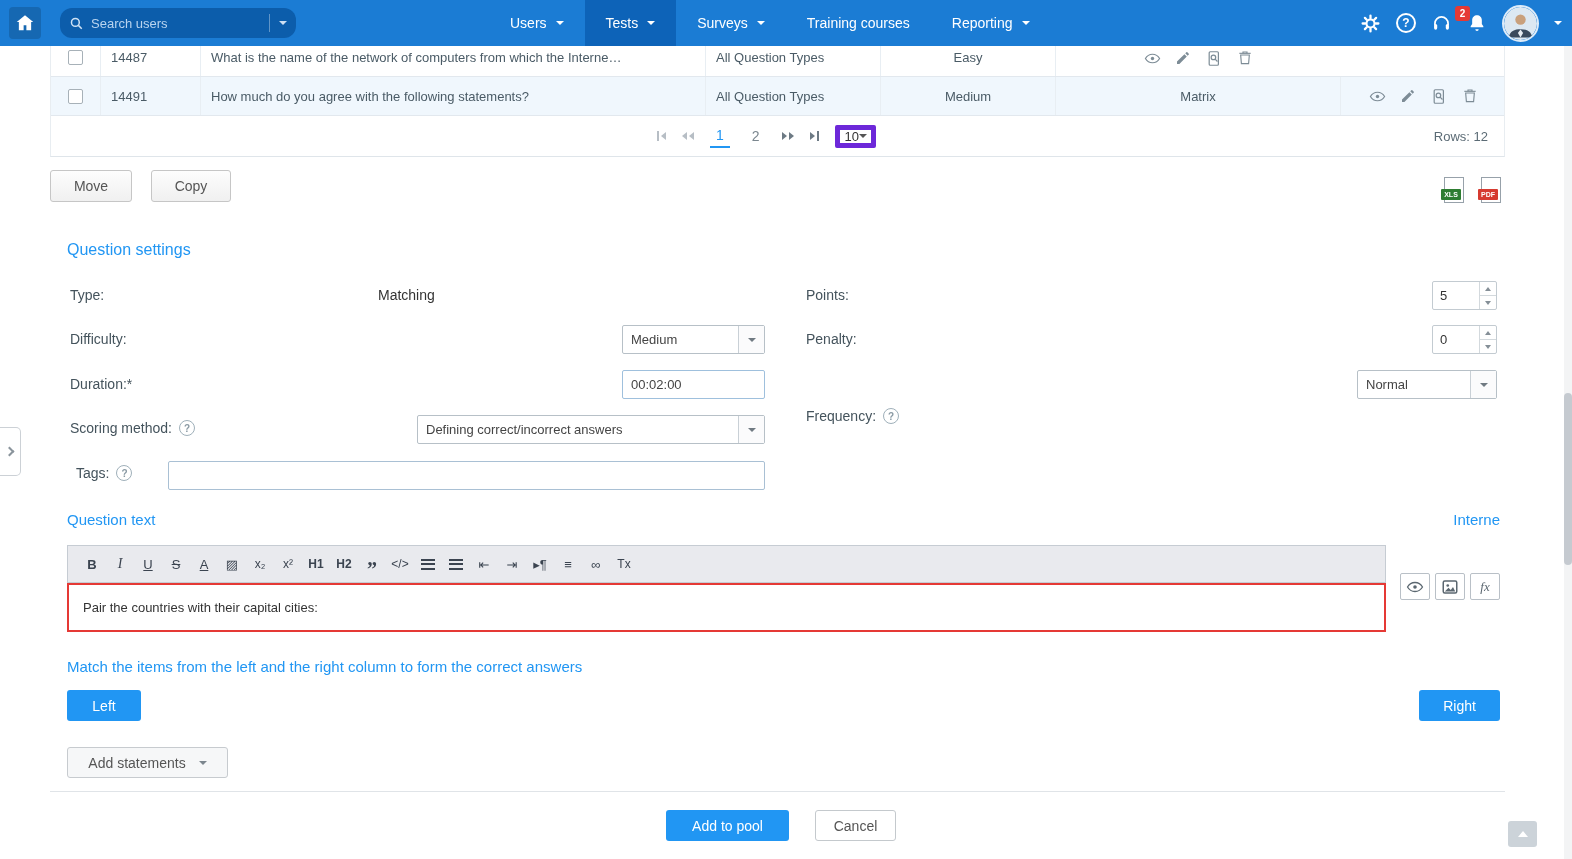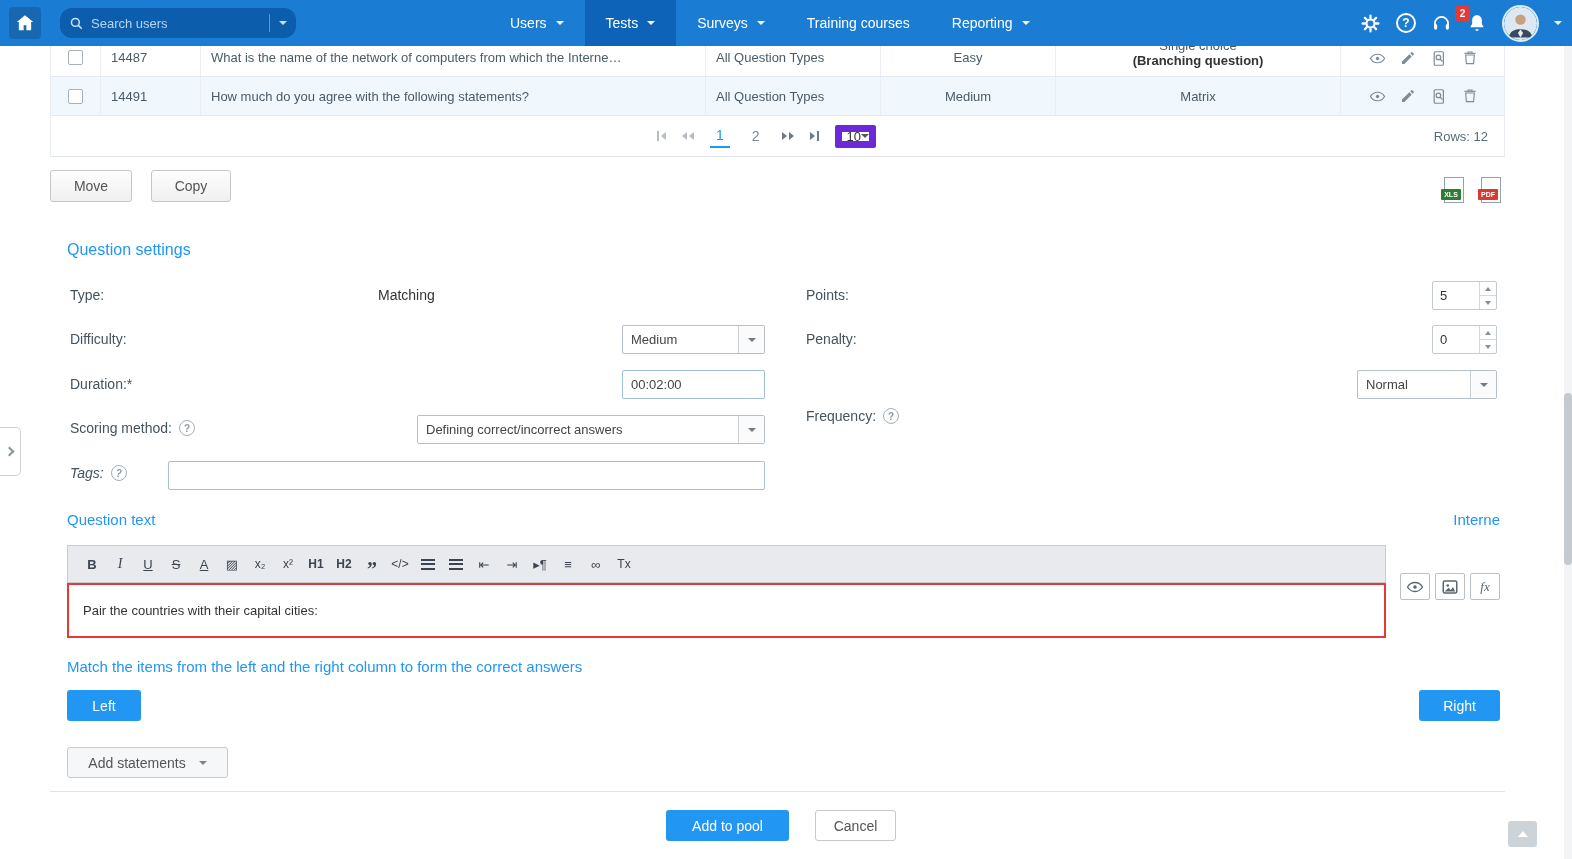--- a/index.html
+++ b/index.html
@@ -50,21 +50,21 @@
   
   .pag { height:40px; display:flex; align-items:center; position:relative; background:#fff; }
   .pag-center { position:absolute; left:606px; top:0; height:100%; display:flex; align-items:center; gap:16px; }
   .pg-btn { display:flex; align-items:center; gap:2px; color:#b7bec5; cursor:pointer; }
   .pg-btn.en { color:#6d7a84; }
   .tri-r { width:0; height:0; border-top:4px solid transparent; border-bottom:4px solid transparent; border-left:5px solid currentColor; }
   .tri-l { width:0; height:0; border-top:4px solid transparent; border-bottom:4px solid transparent; border-right:5px solid currentColor; }
   .pg-bar { width:2px; height:10px; background:currentColor; }
   .page-num { font-size:14px; color:#7b878f; padding:3px 6px; cursor:pointer; }
   .page-num.cur { color:#2196f3; border-bottom:2px solid #2196f3; }
-  .size-select { width:41px; height:23px; border:7px solid #6d28d9; border-radius:2px; display:flex; align-items:center; justify-content:space-between; padding:0 5px; font-size:13px; color:#333; background:#fff; cursor:pointer; }
+  .size-select { width:41px; height:23px; border:5px solid #6d28d9; border-radius:2px; display:flex; align-items:center; justify-content:space-between; padding:0 5px; font-size:13px; color:#333; background:#fff; cursor:pointer; }
   .size-select .caret { border-top-color:#555; }
   .rows-label { position:absolute; right:16px; font-size:13px; color:#5b6b75; }
 
   
   .btn-gray { position:absolute; height:32px; background:linear-gradient(#fdfdfd,#f0f0f0); border:1px solid #c6c6c6; border-radius:3px; color:#555; font-size:14px; display:flex; align-items:center; justify-content:center; cursor:pointer; }
   #move-btn { left:50px; top:170px; width:82px; }
   #copy-btn { left:151px; top:170px; width:80px; }
   .doc-icon { position:absolute; width:23px; height:26px; cursor:pointer; }
   .doc-page { position:absolute; left:3px; top:0; right:0; bottom:0; background:#fff; border:1px solid #97a1aa; }
   .doc-label { position:absolute; left:0; bottom:3px; width:20px; height:11px; font-size:7px; font-weight:bold; color:#fff; display:flex; align-items:center; justify-content:center; border-radius:1px; z-index:2; }
@@ -97,21 +97,21 @@
   .editor-toolbar { position:absolute; left:67px; top:545px; width:1319px; height:38px; background:#e9eaee; border:1px solid #c6ccd3; display:flex; align-items:center; padding:0 11px; gap:2px; }
   .tb-btn { min-width:26px; height:26px; display:flex; align-items:center; justify-content:center; color:#3b4450; font-size:13px; cursor:pointer; padding:0 3px; }
   .g-bold { font-weight:bold; }
   .g-italic { font-style:italic; font-family:"Liberation Serif", serif; font-size:14px; }
   .g-under { text-decoration:underline; }
   .g-strike { text-decoration:line-through; }
   .g-acolor { text-decoration:underline; }
   .g-quote { font-family:"Liberation Serif", serif; font-size:20px; font-weight:bold; line-height:8px; padding-top:10px; }
   .g-small { font-size:12px; }
   .icon-lines { width:14px; height:11px; background:repeating-linear-gradient(to bottom,#3b4450 0 2px,transparent 2px 4.5px); }
-  .editor-content { position:absolute; left:67px; top:583px; width:1319px; height:55px; background:#fff; border:2px solid #e53935; display:flex; align-items:center; padding:0 14px; font-size:13px; color:#333; cursor:text; }
+  .editor-content { position:absolute; left:67px; top:583px; width:1319px; height:49px; background:#fff; border:2px solid #e53935; display:flex; align-items:center; padding:0 14px; font-size:13px; color:#333; cursor:text; }
   .editor-side { position:absolute; left:1400px; top:573px; display:flex; gap:5px; }
   .side-btn { width:30px; height:27px; background:#fff; border:1px solid #b9c0c7; border-radius:2px; display:flex; align-items:center; justify-content:center; color:#5b6770; font-size:13px; cursor:pointer; }
   .g-fx { font-style:italic; font-family:"Liberation Serif", serif; }
 
   
   .btn-blue { position:absolute; background:#2196f3; color:#fff; font-size:14px; border-radius:3px; display:flex; align-items:center; justify-content:center; cursor:pointer; }
   #left-btn  { left:67px;  top:690px; width:74px; height:31px; }
   #right-btn { left:1419px; top:690px; width:81px; height:31px; }
   #add-pool-btn { left:666px; top:810px; width:123px; height:31px; }
   #cancel-btn { position:absolute; left:815px; top:810px; width:81px; height:31px; background:#fff; border:1px solid #c4c9cd; border-radius:3px; color:#555; font-size:14px; display:flex; align-items:center; justify-content:center; cursor:pointer; }
@@ -214,26 +214,20 @@
 
 <div class="qtable">
   <div class="trow row1">
     <div class="cell center">
         <span class="checkbox"></span>
       </div>
     <div class="cell">14487</div>
     <div class="cell">What is the name of the network of computers from which the Interne…</div>
     <div class="cell">All Question Types</div>
     <div class="cell center">Easy</div>
-    <div class="cell center">
-      <span class="type-cut">
-        <span class="l1">Single choice</span><br>
-        <span class="l2">(Branching question)</span>
-      </span>
-    </div>
     <div class="cell">
       <span class="row-icons" style="padding-top:0;">
         <span class="icon-act">
             <svg viewBox="0 0 24 24" width="17" height="17">
               <path d="M2 12s3.5-6 10-6 10 6 10 6-3.5 6-10 6-10-6-10-6z" fill="none" stroke="currentColor" stroke-width="1.7"></path>
               <circle cx="12" cy="12" r="2.4" fill="currentColor"></circle>
             </svg>
           </span>
         <span class="icon-act">
             <svg viewBox="0 0 24 24" width="16" height="16">
@@ -362,21 +356,21 @@
   <span>Scoring method:</span>
   <span class="help-q">?</span>
 </div>
 <div class="dropdown" style="left:417px; top:415px; width:348px;">
   <span class="dd-text">Defining correct/incorrect answers</span>
   <span class="dd-caret">
       <span class="caret"></span>
     </span>
 </div>
 
-<div class="flabel" style="left:70px; top:465px;font-style:italic;">
+<div class="flabel" style="left:76px; top:465px;">
   <span>Tags:</span>
   <span class="help-q">?</span>
 </div>
 <input class="tinput" style="left: 168px; top: 461px; width: 597px; border-color: rgb(169, 192, 212);">
 
 <div class="flabel" style="left:806px; top:287px;">
     <span>Points:</span>
   </div>
 <div class="spinner" style="left:1432px; top:281px;">
   <input class="spin-val" value="5" style="">

